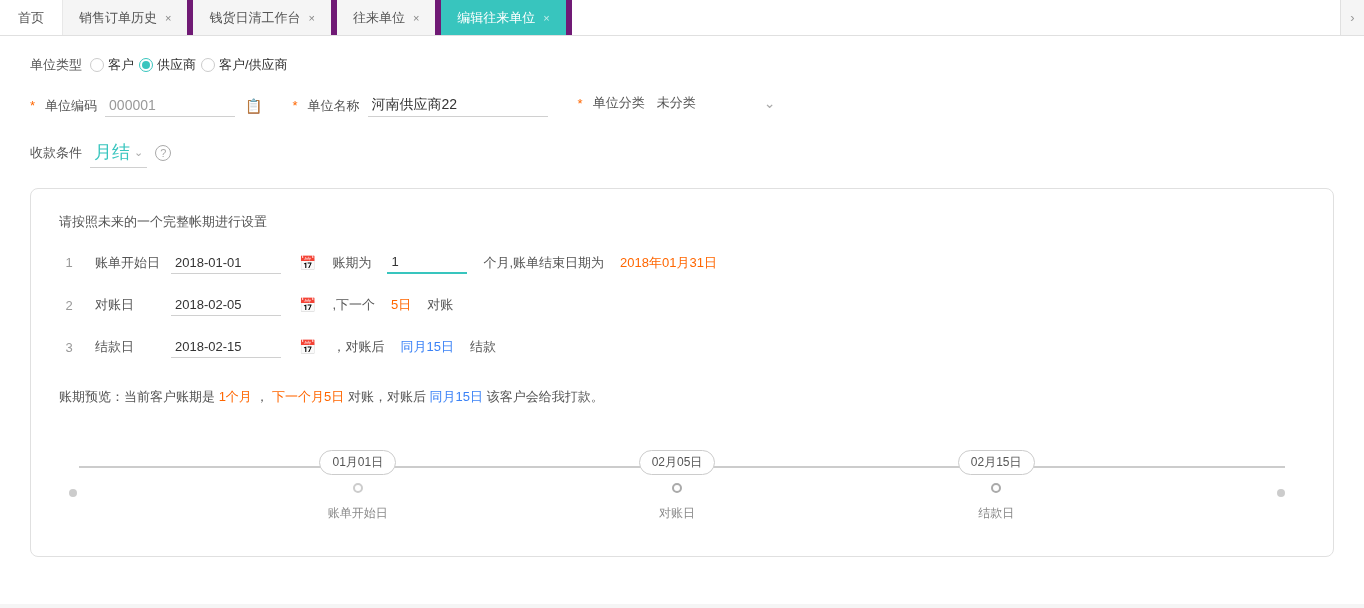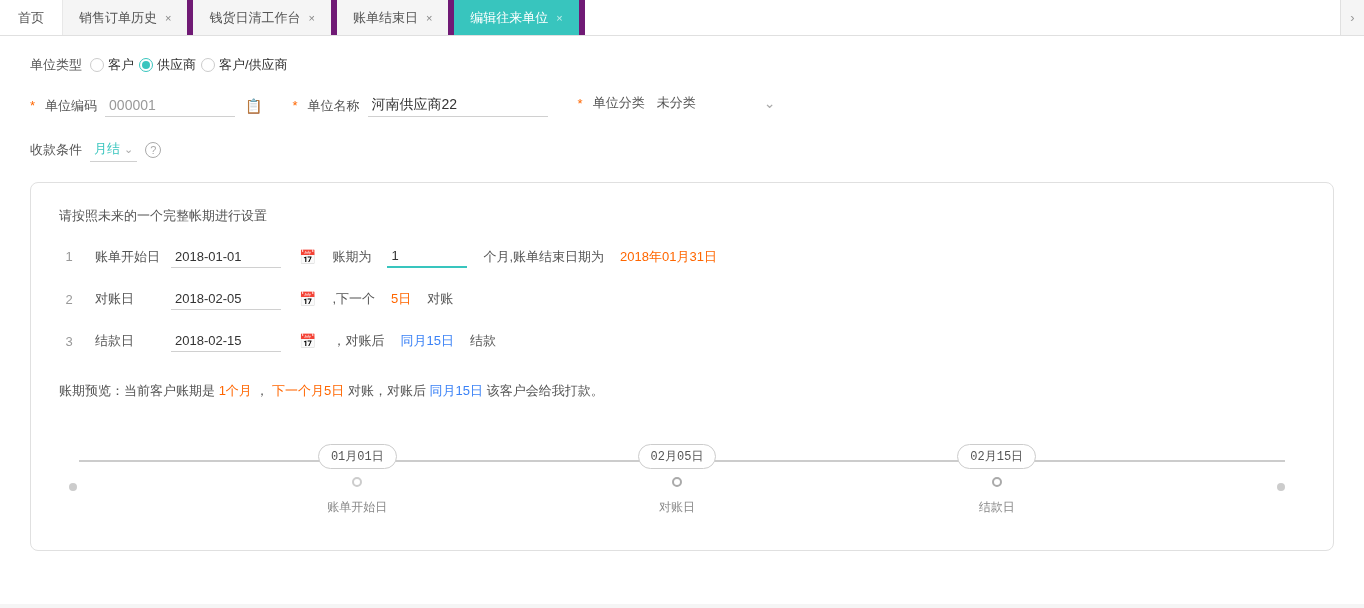--- a/index.html
+++ b/index.html
@@ -93,21 +93,21 @@
     .calendar-icon {
       color: #aaa; cursor: pointer; font-size: 14px; margin-left: 2px;
     }
 
     
     .select-wrapper {
       display: flex; align-items: center; gap: 4px;
       border-bottom: 1.5px solid #d0d0d0;
       padding: 3px 4px;
     }
-    .select-value { color: #38c5be; font-size: 13px; font-family: Liberation Mono, monospace; }
+    .select-value { color: #38c5be; font-size: 18px; font-family: Liberation Mono, monospace; }
     .select-arrow { color: #aaa; font-size: 11px; }
     .dropdown-icon { color: #aaa; font-size: 14px; cursor: pointer; }
 
     
     .help-icon {
       width: 16px; height: 16px; border-radius: 50%;
       border: 1px solid #aaa; color: #aaa;
       display: flex; align-items: center; justify-content: center;
       font-size: 11px; cursor: pointer;
     }
@@ -170,21 +170,21 @@
       z-index: 0;
     }
     .timeline-points {
       display: flex;
       width: 100%;
       justify-content: space-between;
       position: relative;
       z-index: 1;
     }
     .timeline-point {
-      display: flex; flex-direction: column; align-items: center; gap: 8px; font-family: Liberation Mono, monospace;
+      display: flex; flex-direction: column; align-items: center; gap: 8px;
     }
     .point-dot {
       width: 10px; height: 10px; border-radius: 50%;
       border: 2px solid #aaa; background: #fff;
     }
     .point-dot.start { border-color: #ccc; }
     .point-bubble {
       background: #fff; border: 1px solid #ccc;
       border-radius: 14px; padding: 3px 12px;
       font-size: 12px; color: #555; white-space: nowrap;
@@ -206,21 +206,21 @@
   </div>
   <div class="tab">
     <span>销售订单历史</span>
     <span class="close-x">×</span>
   </div>
   <div class="tab">
     <span>钱货日清工作台</span>
     <span class="close-x">×</span>
   </div>
   <div class="tab">
-    <span>账单结束日</span>
+    <span>往来单位</span>
     <span class="close-x">×</span>
   </div>
   <div class="tab active">
     <span>编辑往来单位</span>
     <span class="close-x">×</span>
   </div>
   <div class="tab-arrow">›</div>
 </div>
 
 <div class="main-content">

